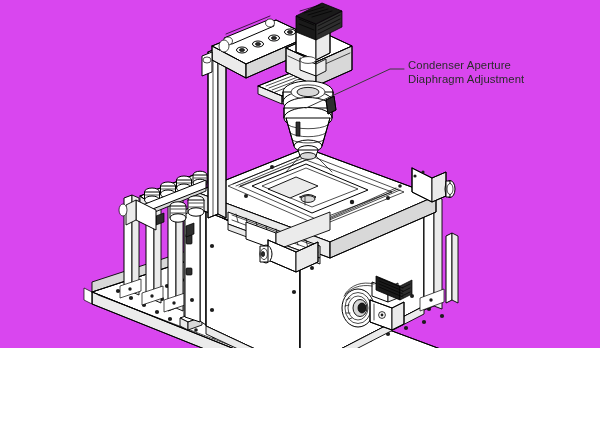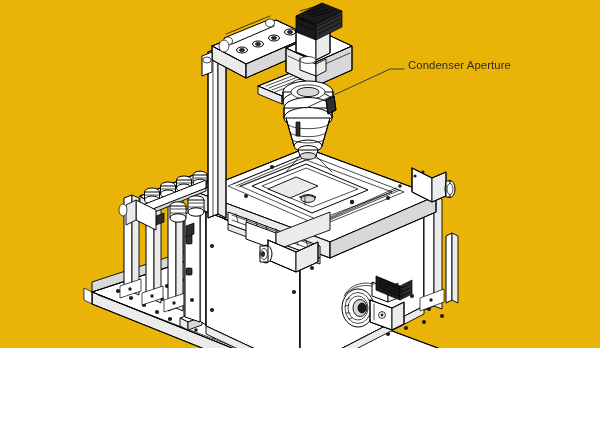--- a/index.html
+++ b/index.html
@@ -8,21 +8,21 @@
     padding: 0;
     background: #ffffff;
   }
   body {
     font-family: "Liberation Sans", sans-serif;
   }
   #canvas-root {
     position: relative;
     width: 600px;
     height: 348px;
-    background: #eab308;
+    background: #d946ef;
     overflow: hidden;
   }
   #drawing-svg {
     position: absolute;
     left: 0;
     top: 0;
     width: 600px;
     height: 424px;
   }
   .ln   { fill: none; stroke: #000000; stroke-width: 1; stroke-linejoin: round; stroke-linecap: round; }
@@ -533,15 +533,16 @@
     </g>
 
     <g>
       <polyline class="leader" points="404,69 390,69 306,108"></polyline>
     </g>
 
   </svg>
 
   <div id="callout-condenser">
     <span class="cl-line">Condenser Aperture</span>
+    <span class="cl-line">Diaphragm Adjustment</span>
   </div>
 
 </div>
 
 </body></html>

